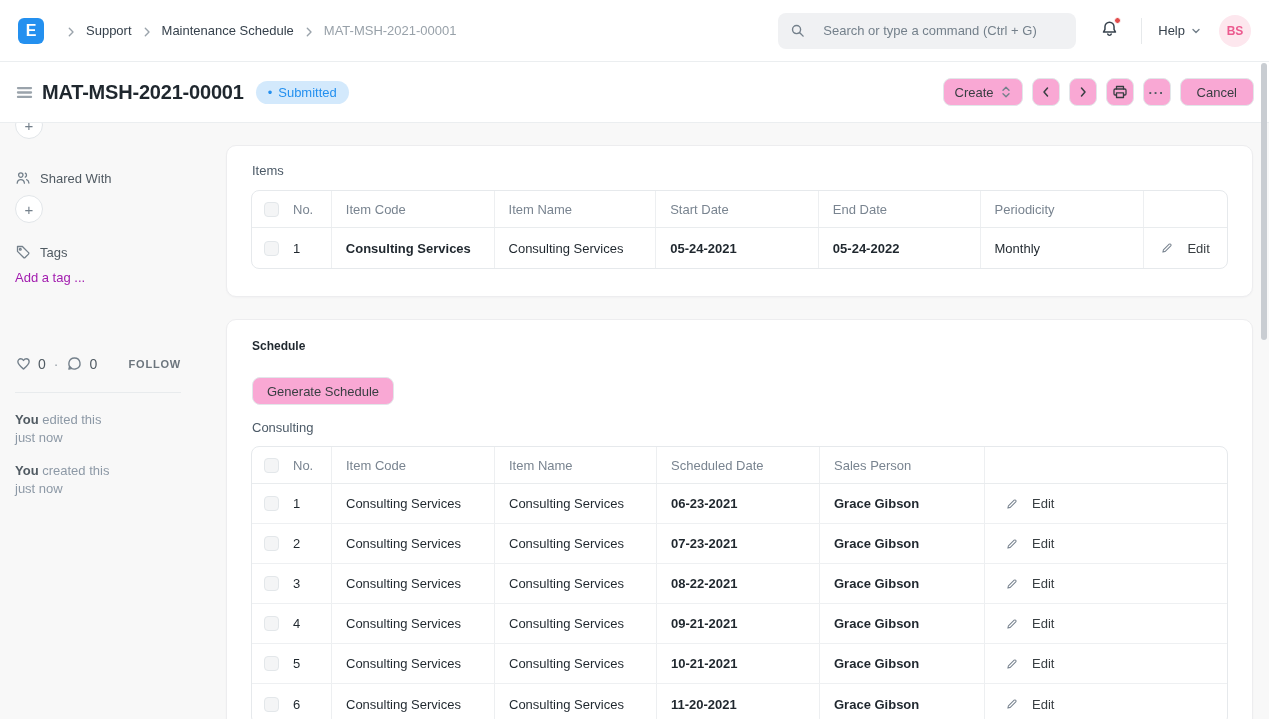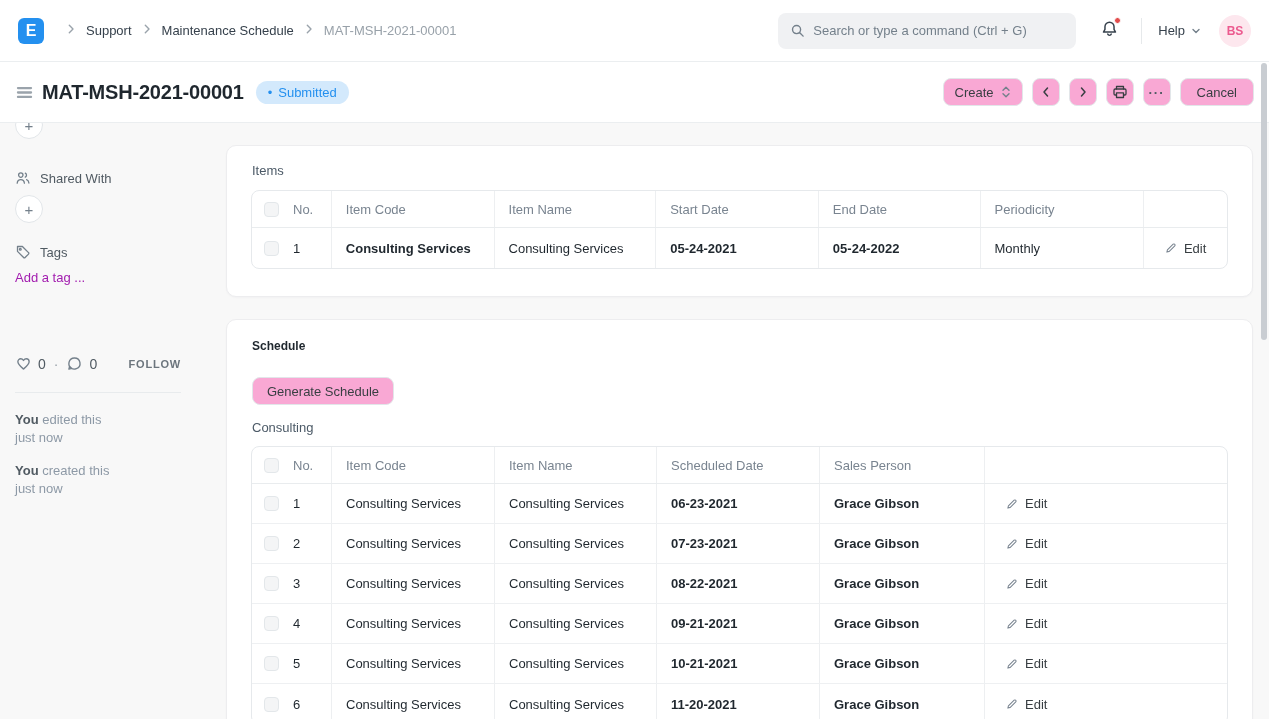--- a/index.html
+++ b/index.html
@@ -6,29 +6,29 @@
   html,body { width:1269px; height:719px; overflow:hidden; background:#fff;
     font-family:"Liberation Sans", sans-serif; color:#1f272e; }
   .icon { display:inline-flex; align-items:center; justify-content:center; flex:none; }
   svg { display:block; }
 
   
   .navbar { position:absolute; left:0; top:0; width:1269px; height:62px; background:#fff;
     border-bottom:1px solid #ebeef0; display:flex; align-items:center; padding:0 18px; z-index:5; }
   .logo { width:26px; height:26px; border-radius:6px; background:#2490ef; color:#fff;
     font-weight:700; font-size:16px; display:flex; align-items:center; justify-content:center; cursor:pointer; }
-  .crumbs { display:flex; align-items:flex-start; margin-left:12px; font-size:13px; }
+  .crumbs { display:flex; align-items:flex-end; margin-left:12px; font-size:13px; }
   .crumb-sep { color:#9aa3ab; margin:0 9px; }
   .crumb { color:#36414c; cursor:pointer; }
   .crumb.current { color:#98a1a9; cursor:default; }
   .nav-spacer { flex:1; }
   .searchbar { width:298px; height:36px; background:#f0f1f3; border-radius:8px; display:flex;
     align-items:center; padding:0 12px; margin-right:24px; }
   .searchbar input { border:none; outline:none; background:transparent; font-size:13px;
-    color:#36414c; width:100%; margin-left:8px; font-family:"Liberation Sans",sans-serif; }
+    color:#36414c; width:100%; margin-left:18px; font-family:"Liberation Sans",sans-serif; }
   .searchbar input::placeholder { color:#74808b; }
   .bell-wrap { position:relative; margin-right:14px; cursor:pointer; color:#36414c; }
   .bell-dot { position:absolute; right:-2px; top:-2px; width:7px; height:7px; border-radius:50%;
     background:#e24c4c; border:1.5px solid #fff; }
   .nav-divider { width:1px; height:26px; background:#e6e9eb; margin:0 16px 0 8px; }
   .help { display:flex; align-items:center; gap:6px; font-size:13px; color:#36414c; cursor:pointer; margin-right:18px; }
   .avatar { width:32px; height:32px; border-radius:50%; background:#fde7ee; color:#ec5a8f;
     font-size:12px; font-weight:700; display:flex; align-items:center; justify-content:center; cursor:pointer; }
 
   
@@ -94,21 +94,21 @@
   .grow.data:last-child { border-bottom:none; }
   .gcell { display:flex; align-items:center; padding-left:14px; border-right:1px solid #edeff1; overflow:hidden; white-space:nowrap; }
   .gcell.first { padding-left:12px; gap:14px; }
   .gcell.last { border-right:none; }
   .b { font-weight:700; }
   .checkbox { width:15px; height:15px; border-radius:4px; background:#f4f5f6; border:1px solid #e3e7ea; cursor:pointer; flex:none; }
   .it-c0{width:80px} .it-c1{width:163px} .it-c2{width:162px} .it-c3{width:163px}
   .it-c4{width:162px} .it-c5{width:164px} .it-c6{width:83px; justify-content:center; padding-left:0;}
   .sc-c0{width:80px} .sc-c1{width:163px} .sc-c2{width:162px} .sc-c3{width:163px}
   .sc-c4{width:165px} .sc-c5{width:241px; padding-left:21px;}
-  .edit-btn { display:inline-flex; align-items:center; gap:7px; color:#383e42; cursor:pointer; }
+  .edit-btn { display:inline-flex; align-items:center; gap:14px; color:#383e42; cursor:pointer; }
   .edit-btn .icon { color:#798490; }
 
   .scroll-thumb { position:absolute; right:2px; top:63px; width:6px; height:277px; border-radius:3px;
     background:#c9cdd2; z-index:9; }
 </style>
 </head>
 <body>
 
 <div class="navbar">
   <div class="logo">E</div>

